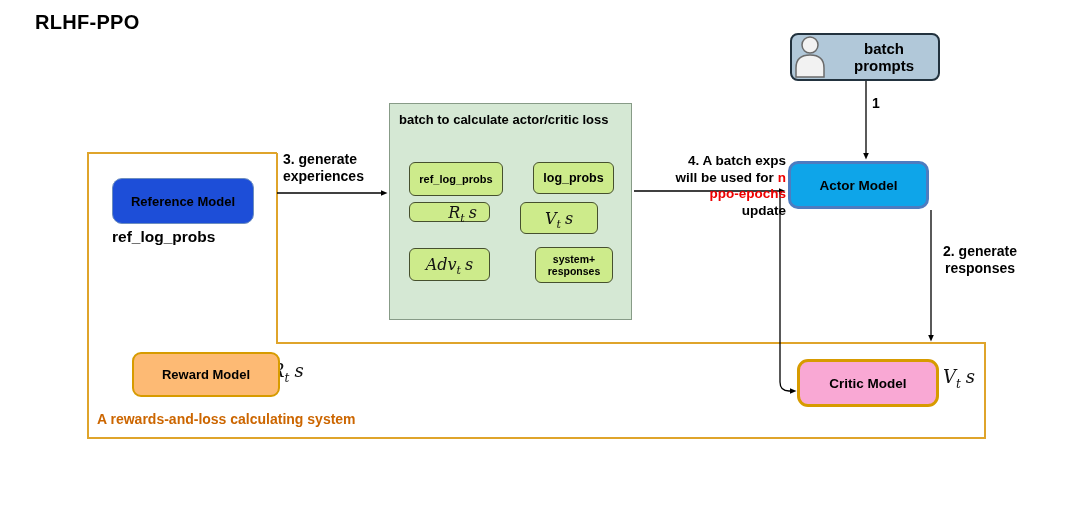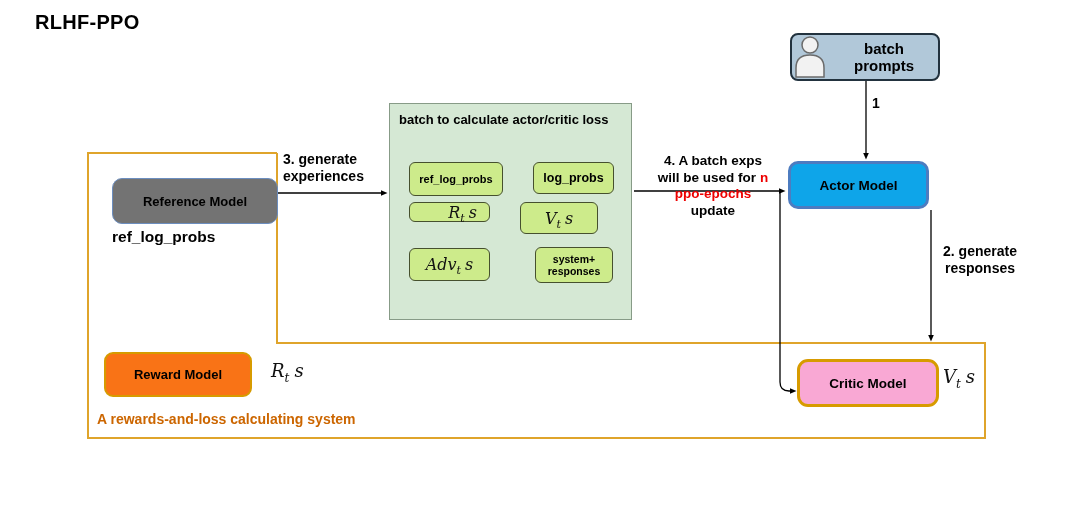--- a/index.html
+++ b/index.html
@@ -5,25 +5,25 @@
   html,body{margin:0;padding:0;background:#ffffff;}
   body{width:1080px;height:518px;position:relative;overflow:hidden;
        font-family:"Liberation Sans",sans-serif;color:#111;}
   .canvas{position:absolute;inset:0;width:1080px;height:518px;}
   .abs{position:absolute;}
   #page-title{position:absolute;left:35px;top:11px;margin:0;font-size:20px;font-weight:bold;
       letter-spacing:.3px;color:#000;z-index:3;}
   svg.overlay{position:absolute;left:0;top:0;z-index:1;}
   .node{position:absolute;z-index:2;display:flex;align-items:center;justify-content:center;
       font-weight:bold;font-size:13px;color:#000;box-sizing:border-box;text-align:center;}
-  .ref-model{left:112px;top:178px;width:166px;height:46px;background:#737373;
+  .ref-model{left:112px;top:178px;width:142px;height:46px;background:#1d4ed8;
       border:1.5px solid #6c8ebf;border-radius:10px;}
   .actor-model{left:788px;top:161px;width:141px;height:48px;background:#0ea5e9;
       border:3px solid #4d7cc0;border-radius:10px;font-size:13.5px;}
-  .reward-model{left:104px;top:352px;width:148px;height:45px;background:#f97316;
+  .reward-model{left:132px;top:352px;width:148px;height:45px;background:#fdba74;
       border:2px solid #d79b00;border-radius:9px;}
   .critic-model{left:797px;top:359px;width:142px;height:48px;background:#f9a8d4;
       border:3.5px solid #d79b00;border-radius:11px;font-size:13.5px;}
   .batch-prompts{left:790px;top:33px;width:150px;height:48px;background:#b1c8d9;
       border:2px solid #22323e;border-radius:8px;justify-content:flex-start;}
   .batch-text{flex:1;text-align:center;font-size:15px;line-height:17px;font-weight:bold;}
   .out-label{position:absolute;z-index:2;font-weight:bold;font-size:15.5px;color:#000;}
   .math{font-family:"DejaVu Serif",serif;font-style:italic;font-weight:normal;
       font-size:18px;color:#111;}
   .math sub{font-size:12px;line-height:0;}
@@ -33,21 +33,21 @@
   .exp-title{position:absolute;left:9px;top:7px;font-size:13px;font-weight:bold;
       line-height:17px;color:#000;}
   .exp-item{position:absolute;display:flex;align-items:center;justify-content:center;
       background:#cdeb8b;border:1.5px solid #46502e;border-radius:6px;font-weight:bold;
       color:#000;box-sizing:border-box;text-align:center;}
   .exp-item .math{font-size:16px;}
   .exp-item .math sub{font-size:11px;}
   .exp-item .math .tail{margin-left:4px;}
   .step-label{position:absolute;z-index:2;font-weight:bold;font-size:14px;color:#000;
       line-height:17px;}
-  .step4{left:640px;top:153px;width:146px;text-align:center;font-size:13.5px;line-height:16.5px;}
+  .step4{left:640px;top:153px;width:146px;text-align:right;font-size:13.5px;line-height:16.5px;}
   .red{color:#ee0000;}
   .red-gap{margin-left:4px;}
   .caption{position:absolute;left:97px;top:411px;z-index:2;font-size:14px;font-weight:bold;
       color:#cc6600;}
 </style>
 </head>
 <body>
 
 <div class="canvas">
 

